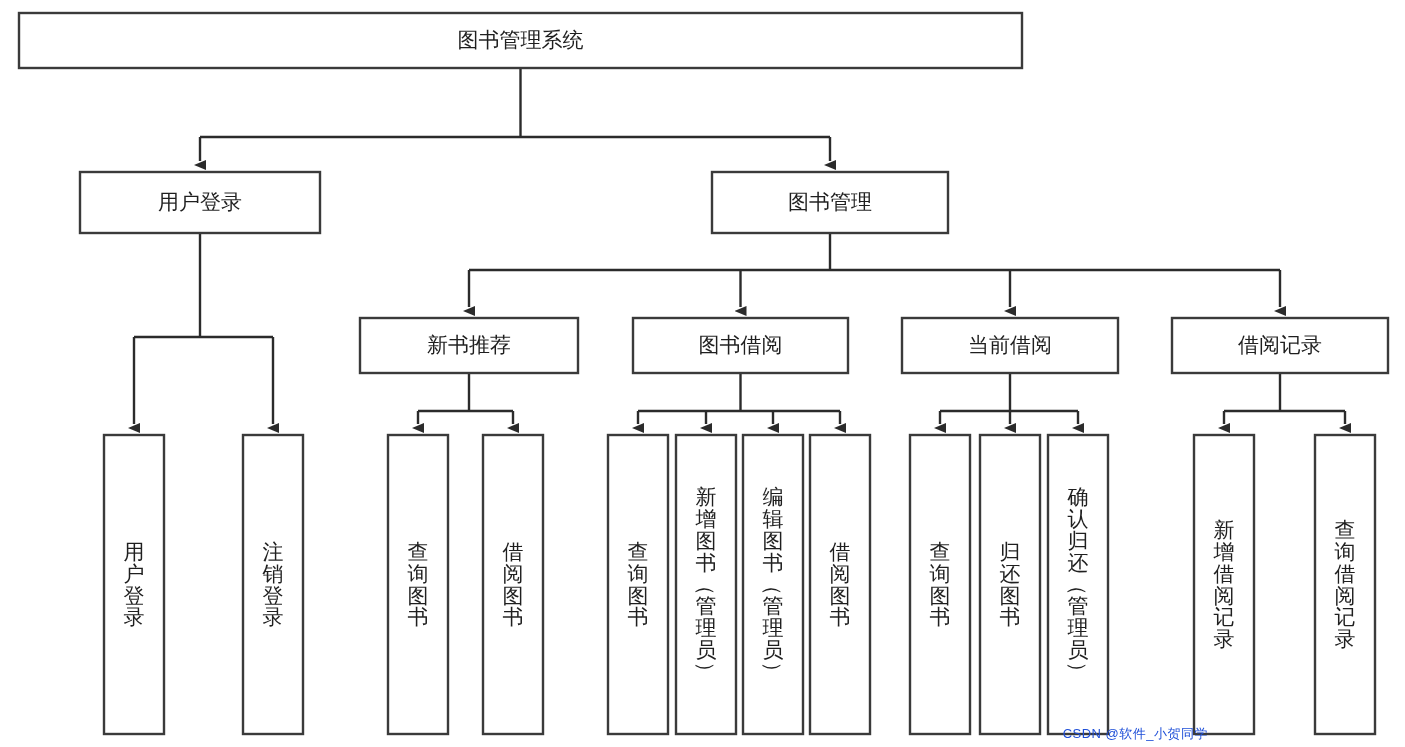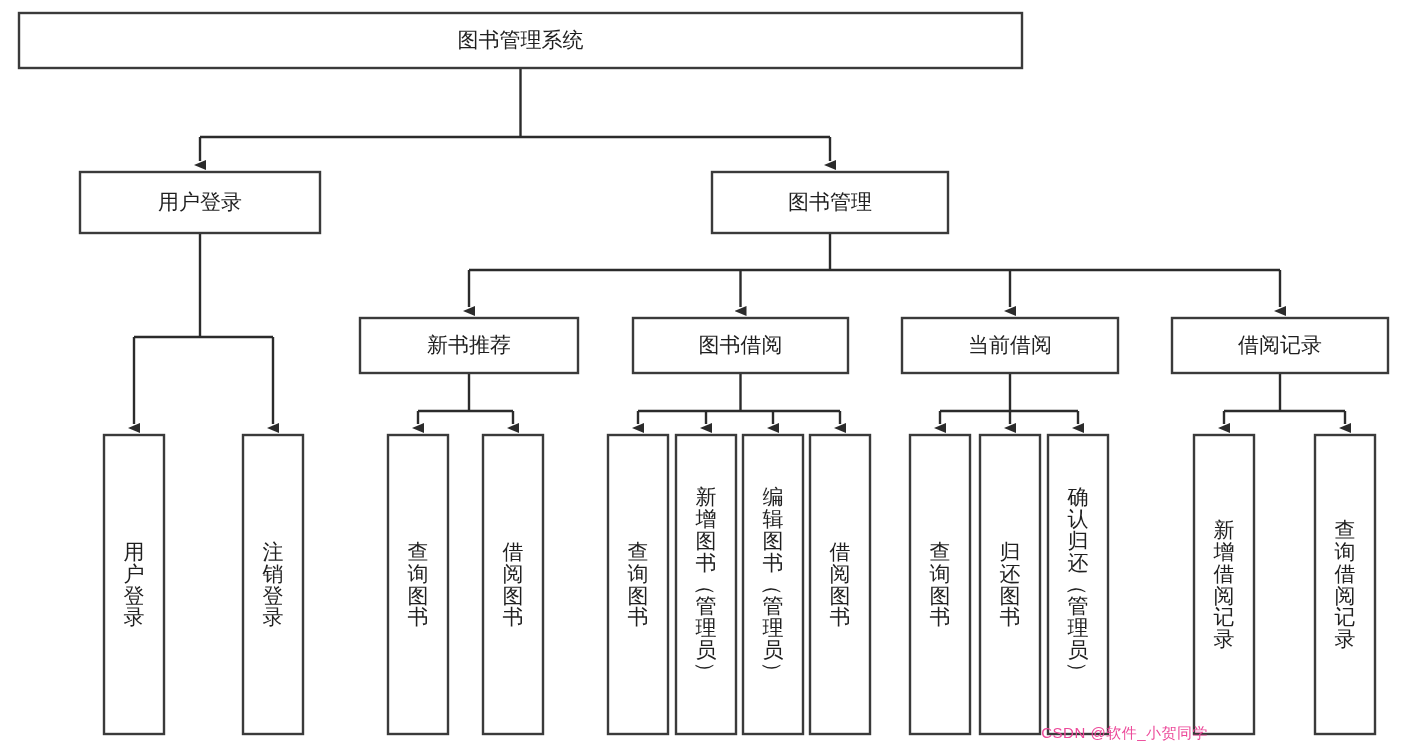--- a/index.html
+++ b/index.html
@@ -46,22 +46,22 @@
   }
   .arrow-head {
     fill: #2b2b2b;
     stroke: none;
   }
   .watermark {
     position: absolute;
     right: 8px;
     bottom: 4px;
     font-family: "Liberation Sans", "DejaVu Sans", sans-serif;
-    font-size: 15px;
-    color: #ec4899;
+    font-size: 13px;
+    color: #1d4ed8;
     letter-spacing: 0.5px;
     white-space: nowrap;
     pointer-events: none;
   }
   .vtext-wrap {
     position: absolute;
     display: flex;
     flex-direction: column;
     align-items: center;
     justify-content: center;

